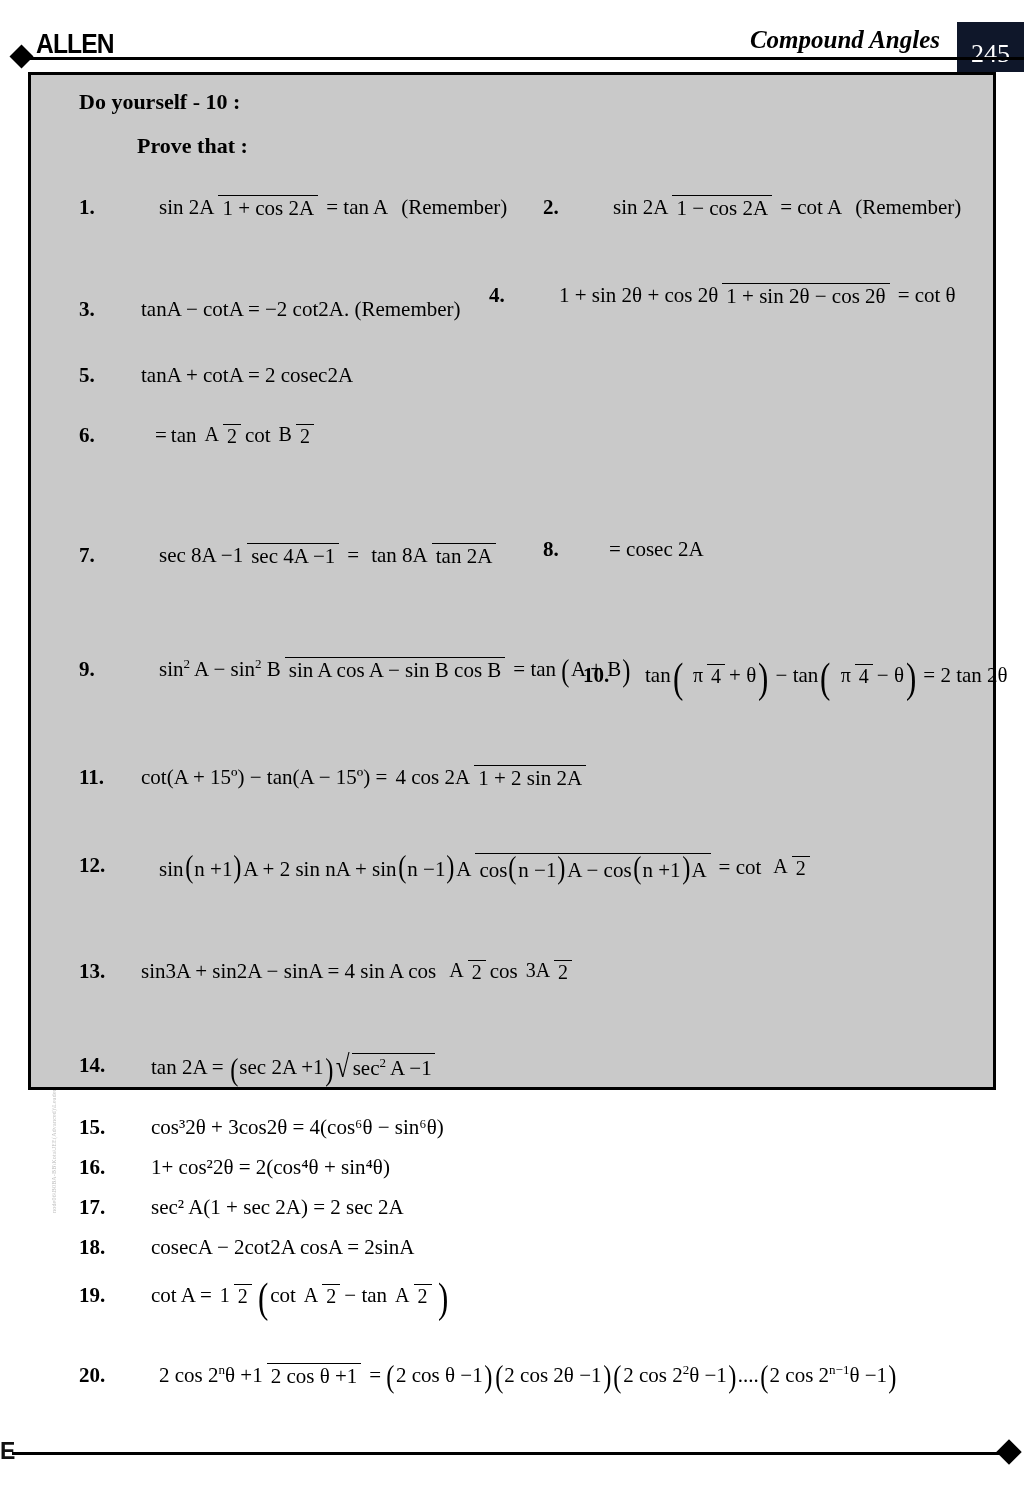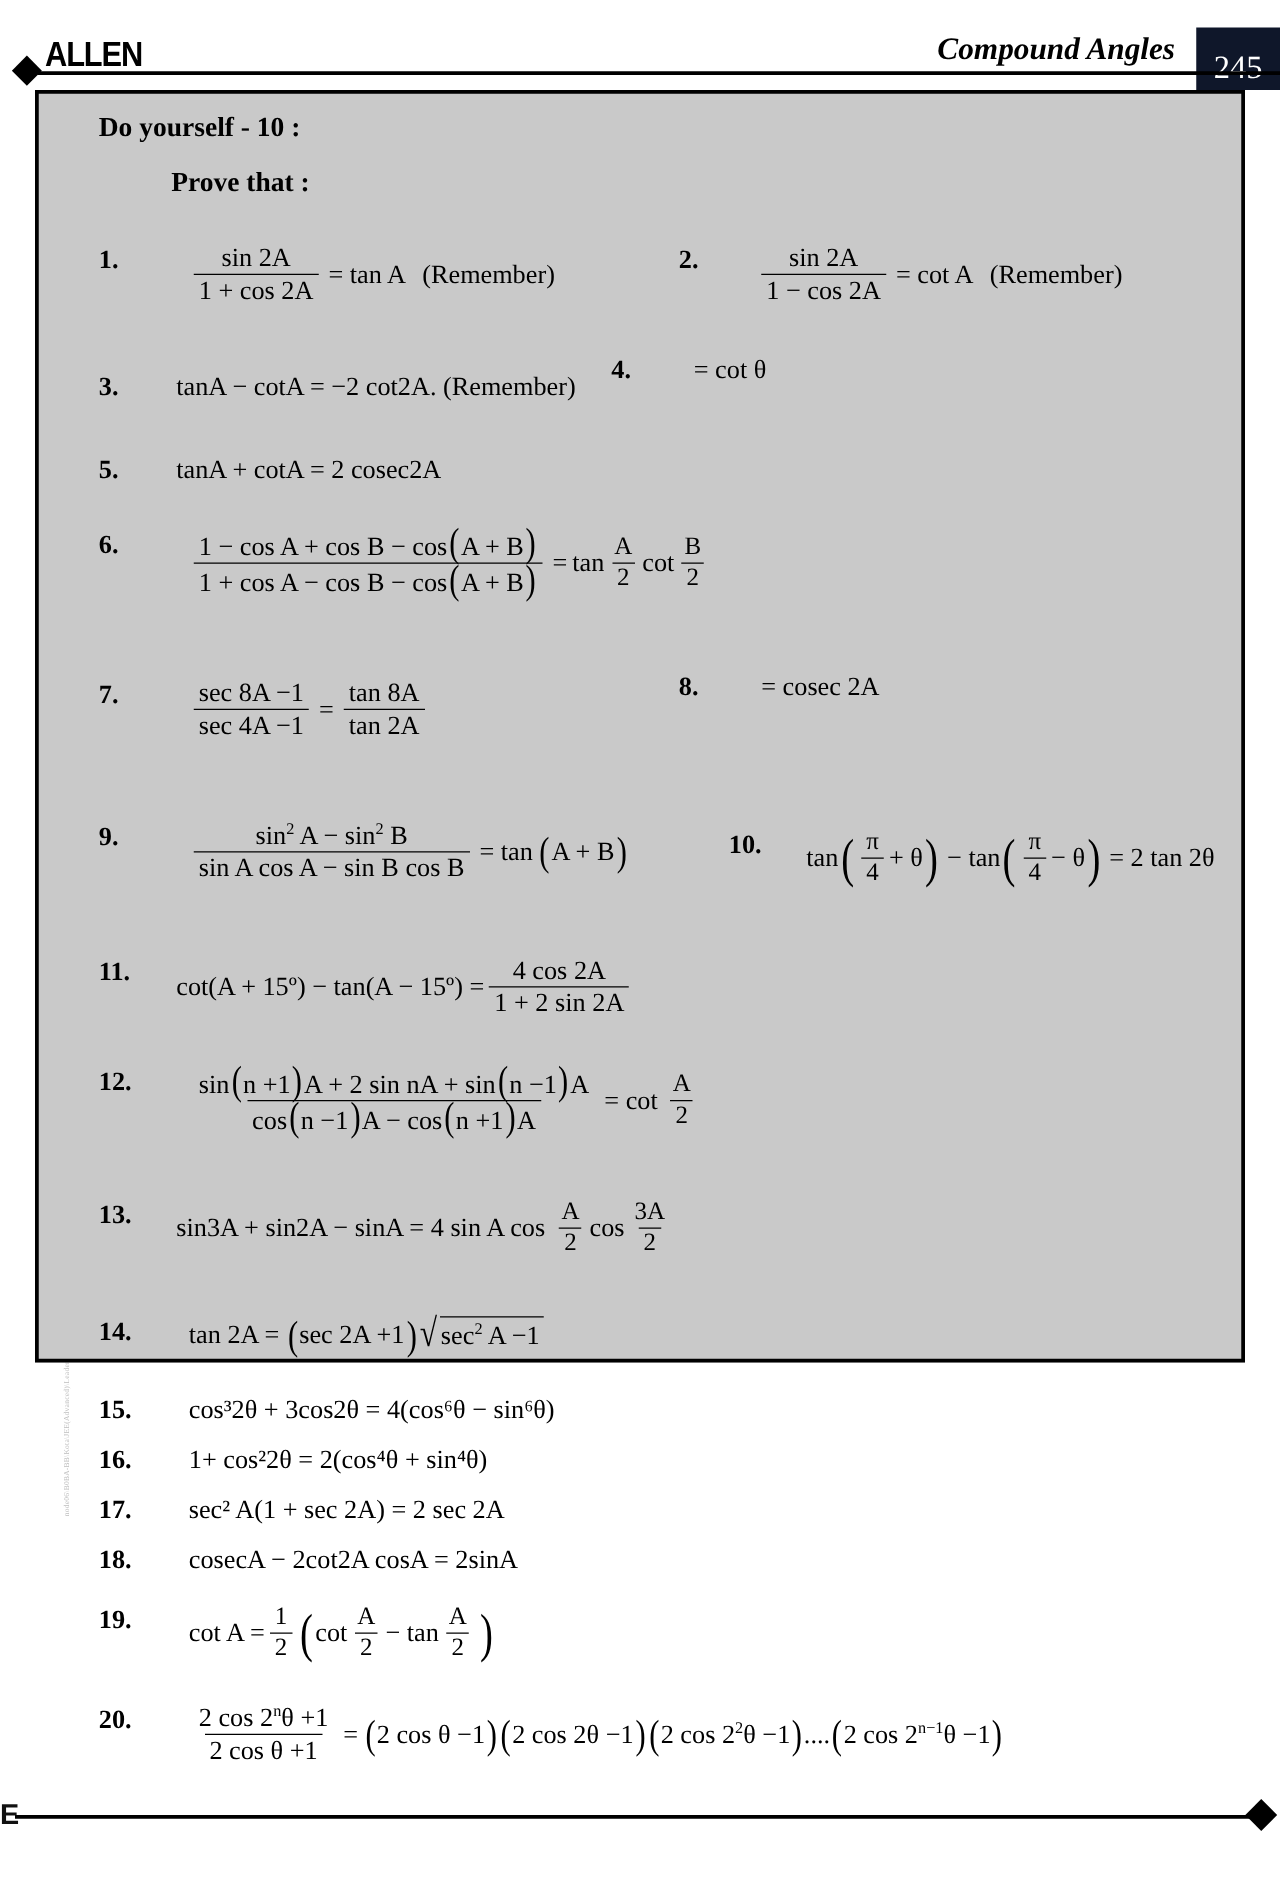--- a/index.html
+++ b/index.html
@@ -101,21 +101,21 @@
   }
   .eq{
     position:absolute; left:62px; top:0;
     font-size:21px; white-space:nowrap;
     display:flex; align-items:center;
   }
   .eq.shift{ left:72px; }
 
   
   .frac{
-    display:inline-flex; flex-direction:column; align-items:center;
+    display:inline-flex; align-items:center;
     vertical-align:middle; margin:0 4px; line-height:1.08;
   }
   .frac > .num-p{ padding:0 4px 1px 4px; }
   .frac > .den-p{ padding:1px 4px 0 4px; border-top:1.6px solid #000; }
   .frac.sm{ font-size:20px; }
   .op{ margin:0 4px; }
   .big-paren{
     display:inline-block;
     font-size:2.05em; line-height:.6; font-weight:300;
     transform:scaleX(.72); font-family:"Liberation Serif", serif;
@@ -186,40 +186,36 @@
   </div>
 
   <div class="row" style="left:48px; top:222px;">
     <span class="num">3.</span>
     <span class="eq">tanA − cotA = −2 cot2A. (Remember)</span>
   </div>
 
   <div class="row" style="left:458px; top:208px;">
     <span class="num">4.</span>
     <span class="eq">
+      <span class="frac">
+        <span class="num-p">1 + sin 2θ + cos 2θ</span>
+        <span class="den-p">1 + sin 2θ − cos 2θ</span>
+      </span>
       <span class="op">= cot θ</span>
     </span>
   </div>
 
   <div class="row" style="left:48px; top:288px;">
     <span class="num">5.</span>
     <span class="eq">tanA + cotA = 2 cosec2A</span>
   </div>
 
   <div class="row" style="left:48px; top:348px;">
     <span class="num">6.</span>
     <span class="eq shift">
-      <span class="frac">
-        <span class="num-p">
-          <span>1 − cos A + cos B − cos</span><span class="mid-paren">(</span><span>A + B</span><span class="mid-paren">)</span>
-        </span>
-        <span class="den-p">
-          <span>1 + cos A − cos B − cos</span><span class="mid-paren">(</span><span>A + B</span><span class="mid-paren">)</span>
-        </span>
-      </span>
       <span class="op">=</span>
       <span>tan</span>
       <span class="frac sm">
         <span class="num-p">A</span>
         <span class="den-p">2</span>
       </span>
       <span>cot</span>
       <span class="frac sm">
         <span class="num-p">B</span>
         <span class="den-p">2</span>

